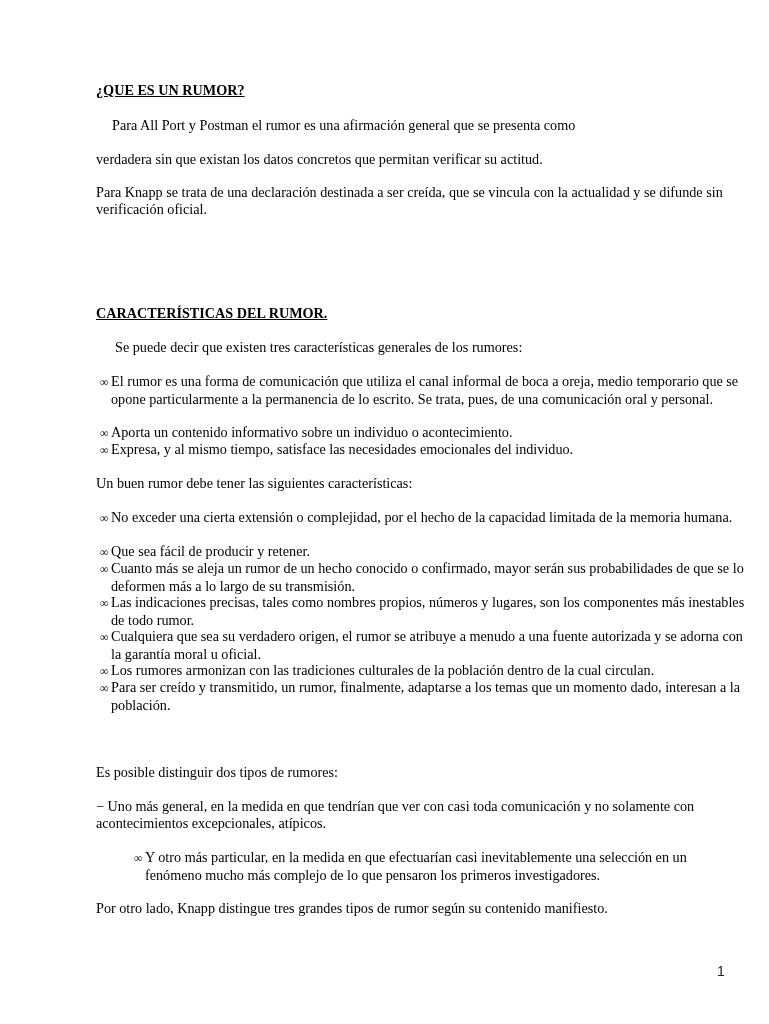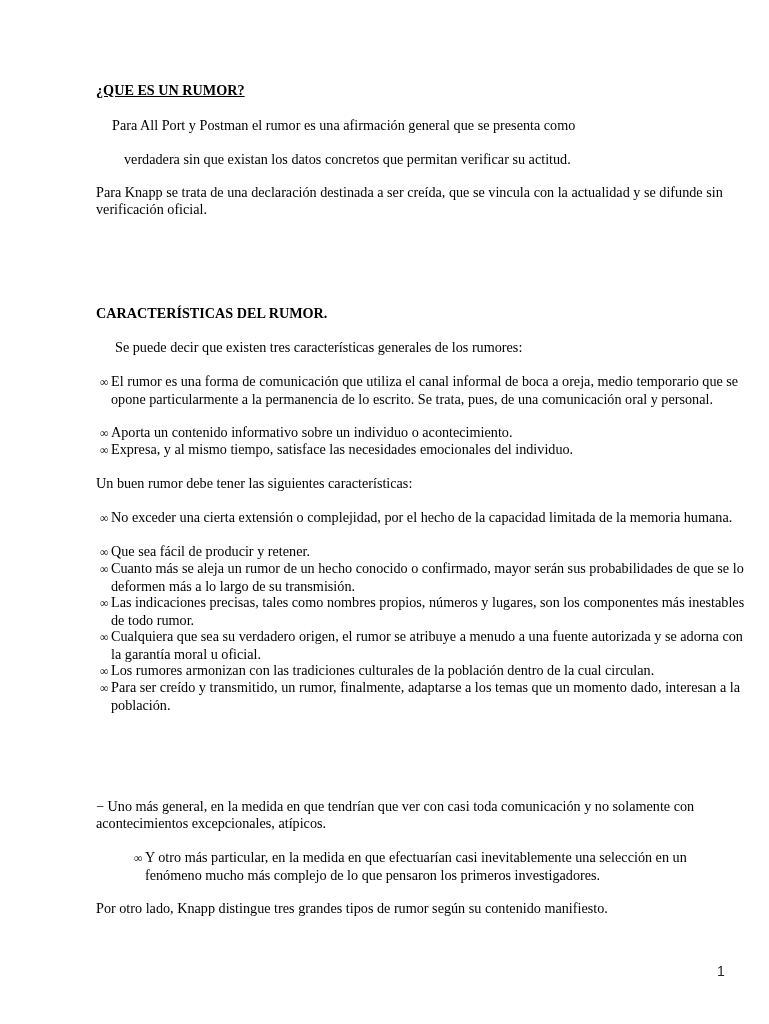--- a/index.html
+++ b/index.html
@@ -61,42 +61,43 @@
       color: #222;
     }
   </style>
 </head>
 <body>
 
 <div class="page">
 
   <p class="blk heading underline" style="top:82px;">¿QUE ES UN RUMOR?</p>
   <p class="blk" style="top:117px;margin-left:16px;">Para All Port y Postman el rumor es una afirmación general que se presenta como</p>
-  <p class="blk" style="top:151px;margin-left:28px;">verdadera sin que existan los datos concretos que permitan verificar su actitud.</p>
+  <p class="blk" style="top:151px;">verdadera sin que existan los datos concretos que permitan verificar su actitud.</p>
   <p class="blk" style="top:184px;">Para Knapp se trata de una declaración destinada a ser creída, que se vincula con la actualidad y se difunde sin verificación oficial.</p>
 
-  <p class="blk heading" style="top:305px;">CARACTERÍSTICAS DEL RUMOR.</p>
+  <p class="blk heading" style="top:305px;text-decoration:underline;">CARACTERÍSTICAS DEL RUMOR.</p>
   <p class="blk" style="top:339px;margin-left:19px;">Se puede decir que existen tres características generales de los rumores:</p>
 
   <div>
     <p class="li" style="top:373px;"><span class="bullet">∞</span><span>El rumor es una forma de comunicación que utiliza el canal informal de boca a oreja, medio temporario que se opone particularmente a la permanencia de lo escrito. Se trata, pues, de una comunicación oral y personal.</span></p>
     <p class="li" style="top:424px;"><span class="bullet">∞</span><span>Aporta un contenido informativo sobre un individuo o acontecimiento.</span></p>
     <p class="li" style="top:441px;"><span class="bullet">∞</span><span>Expresa, y al mismo tiempo, satisface las necesidades emocionales del individuo.</span></p>
   </div>
 
   <p class="blk" style="top:475px;">Un buen rumor debe tener las siguientes características:</p>
 
   <div>
     <p class="li" style="top:509px;"><span class="bullet">∞</span><span>No exceder una cierta extensión o complejidad, por el hecho de la capacidad limitada de la memoria humana.</span></p>
     <p class="li" style="top:543px;"><span class="bullet">∞</span><span>Que sea fácil de producir y retener.</span></p>
     <p class="li" style="top:560px;"><span class="bullet">∞</span><span>Cuanto más se aleja un rumor de un hecho conocido o confirmado, mayor serán sus probabilidades de que se lo deformen más a lo largo de su transmisión.</span></p>
     <p class="li" style="top:594px;"><span class="bullet">∞</span><span>Las indicaciones precisas, tales como nombres propios, números y lugares, son los componentes más inestables de todo rumor.</span></p>
     <p class="li" style="top:628px;"><span class="bullet">∞</span><span>Cualquiera que sea su verdadero origen, el rumor se atribuye a menudo a una fuente autorizada y se adorna con la garantía moral u oficial.</span></p>
     <p class="li" style="top:662px;"><span class="bullet">∞</span><span>Los rumores armonizan con las tradiciones culturales de la población dentro de la cual circulan.</span></p>
     <p class="li" style="top:679px;"><span class="bullet">∞</span><span>Para ser creído y transmitido, un rumor, finalmente, adaptarse a los temas que un momento dado, interesan a la población.</span></p>
   </div>
 
+  <p class="blk" style="top:764px;">Es posible distinguir dos tipos de rumores:</p>
   <p class="blk" style="top:798px;font-family:Liberation Serif, serif;">− Uno más general, en la medida en que tendrían que ver con casi toda comunicación y no solamente con acontecimientos excepcionales, atípicos.</p>
   <p class="li deep" style="top:849px;"><span class="bullet">∞</span><span>Y otro más particular, en la medida en que efectuarían casi inevitablemente una selección en un fenómeno mucho más complejo de lo que pensaron los primeros investigadores.</span></p>
   <p class="blk" style="top:900px;">Por otro lado, Knapp distingue tres grandes tipos de rumor según su contenido manifiesto.</p>
 
   <div class="page-num">1</div>
 </div>
 
 </body></html>

